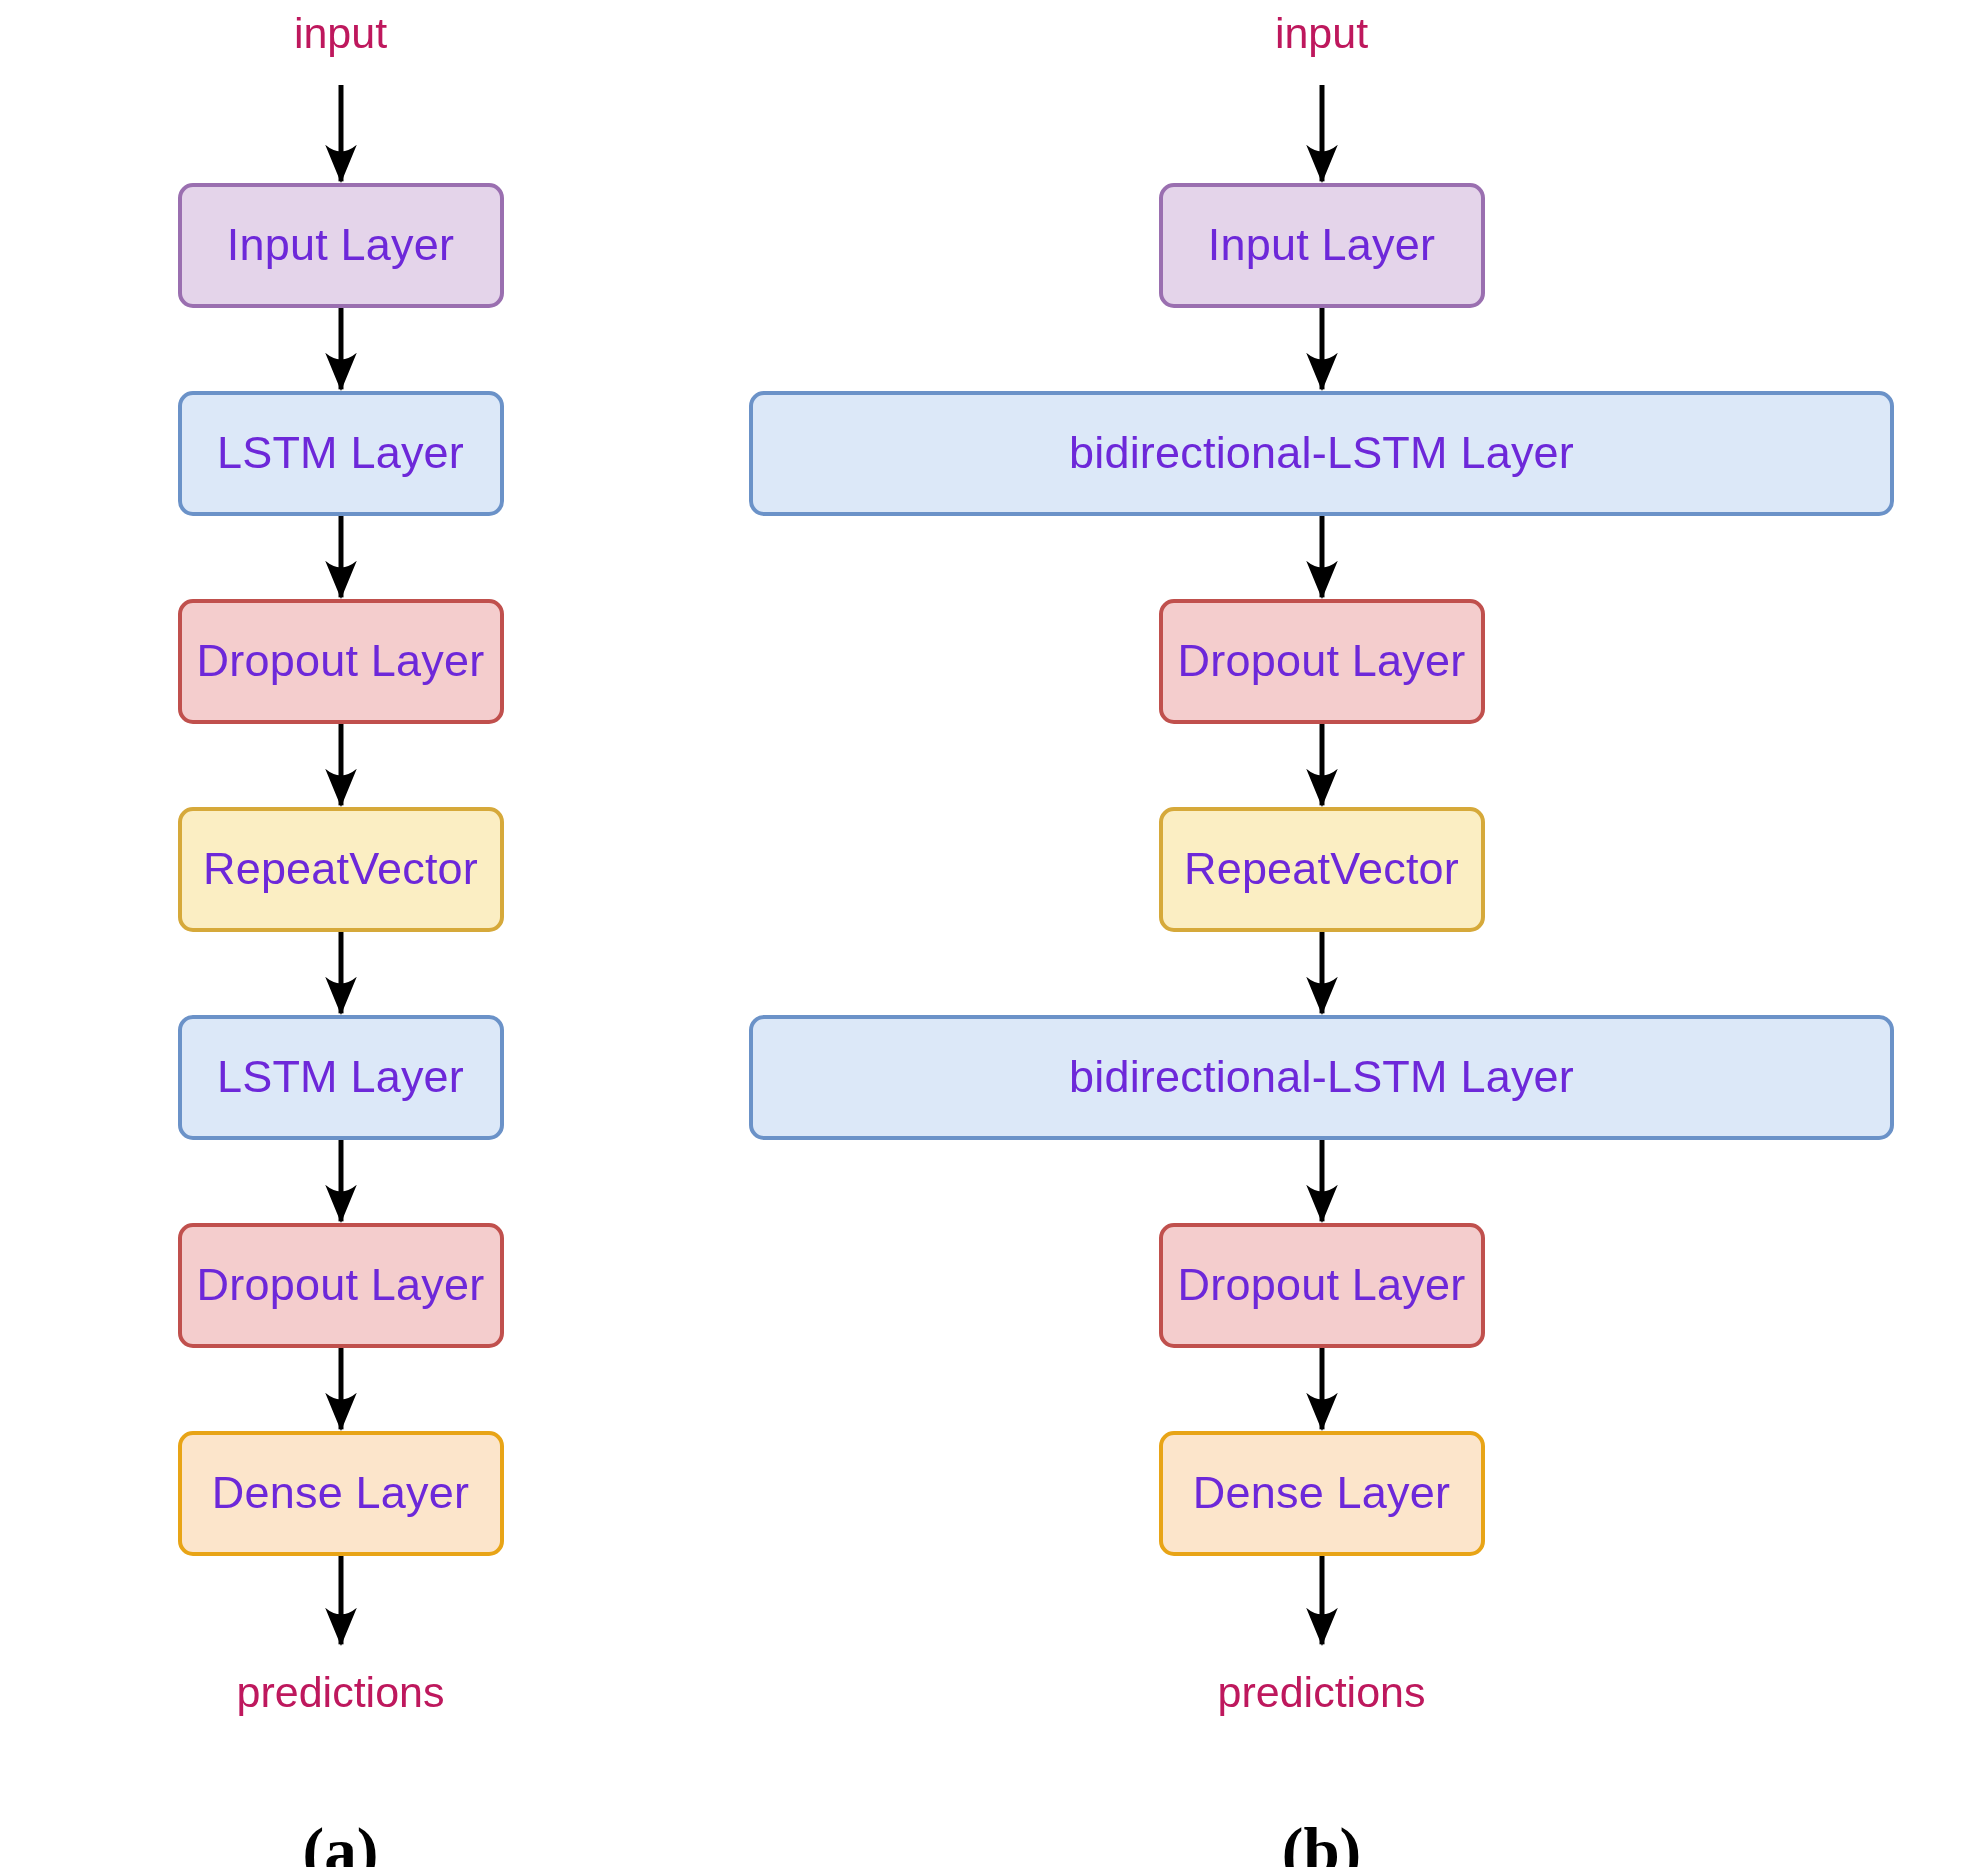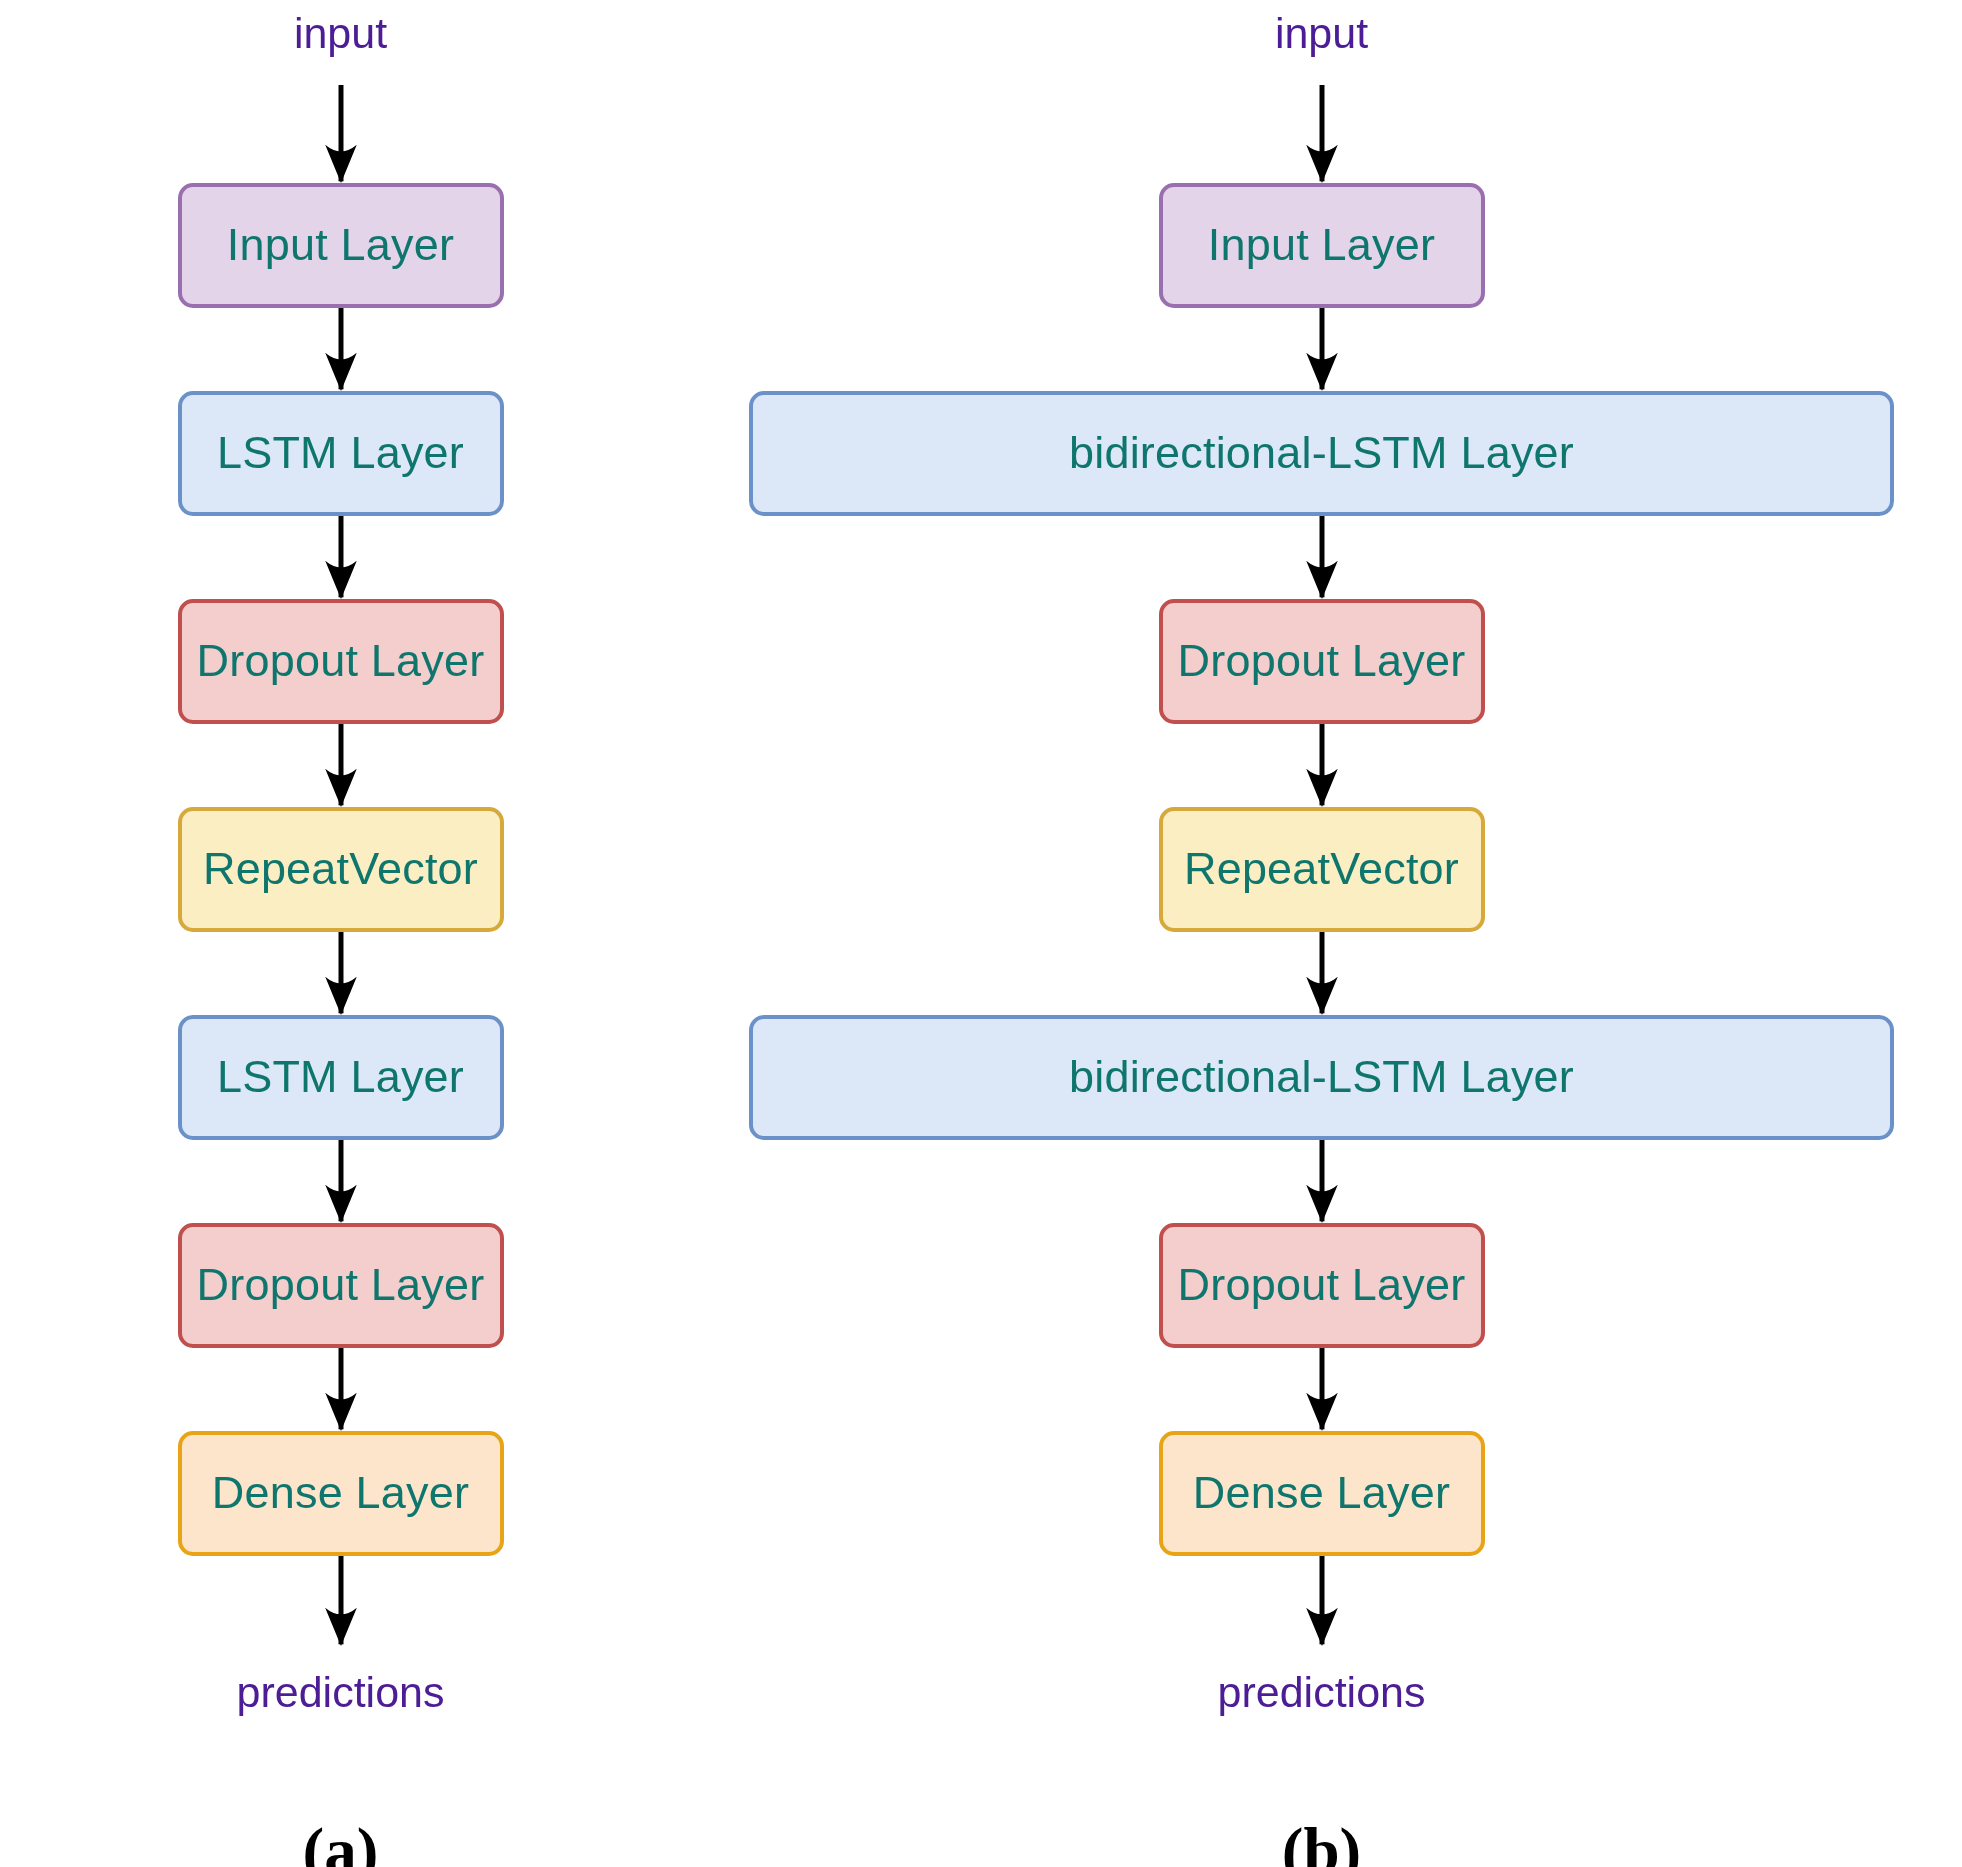--- a/index.html
+++ b/index.html
@@ -27,21 +27,21 @@
     display: flex;
     flex-direction: column;
     align-items: center;
   }
 
   .panel-a { width: 681px; }
   .panel-b { width: 1281px; }
 
   .endpoint-label {
     font-size: 43px;
-    color: #4c1d95;
+    color: #be185d;
     line-height: 1;
     text-align: center;
     white-space: nowrap;
   }
 
   
   .arrow {
     display: block;
     flex: none;
   }
@@ -49,21 +49,21 @@
   
   .node {
     box-sizing: border-box;
     border-radius: 15px;
     border-style: solid;
     border-width: 4.2px;
     display: flex;
     align-items: center;
     justify-content: center;
     font-size: 45px;
-    color: #0f766e;
+    color: #6d28d9;
     white-space: nowrap;
     letter-spacing: 0.2px;
     text-align: right;
   }
 
   .node-label { pointer-events: none; }
 
   .panel-caption {
     font-family: "Liberation Serif", serif;
     font-weight: bold;

